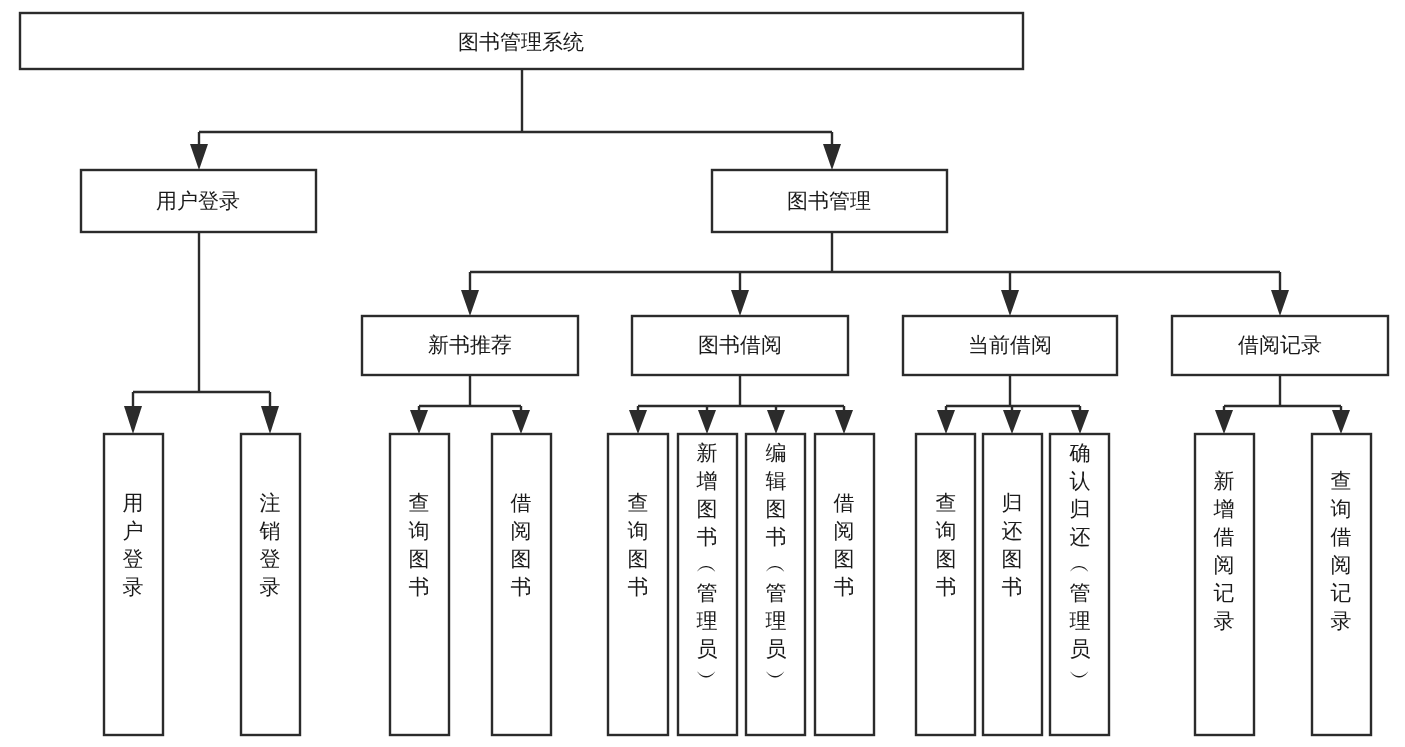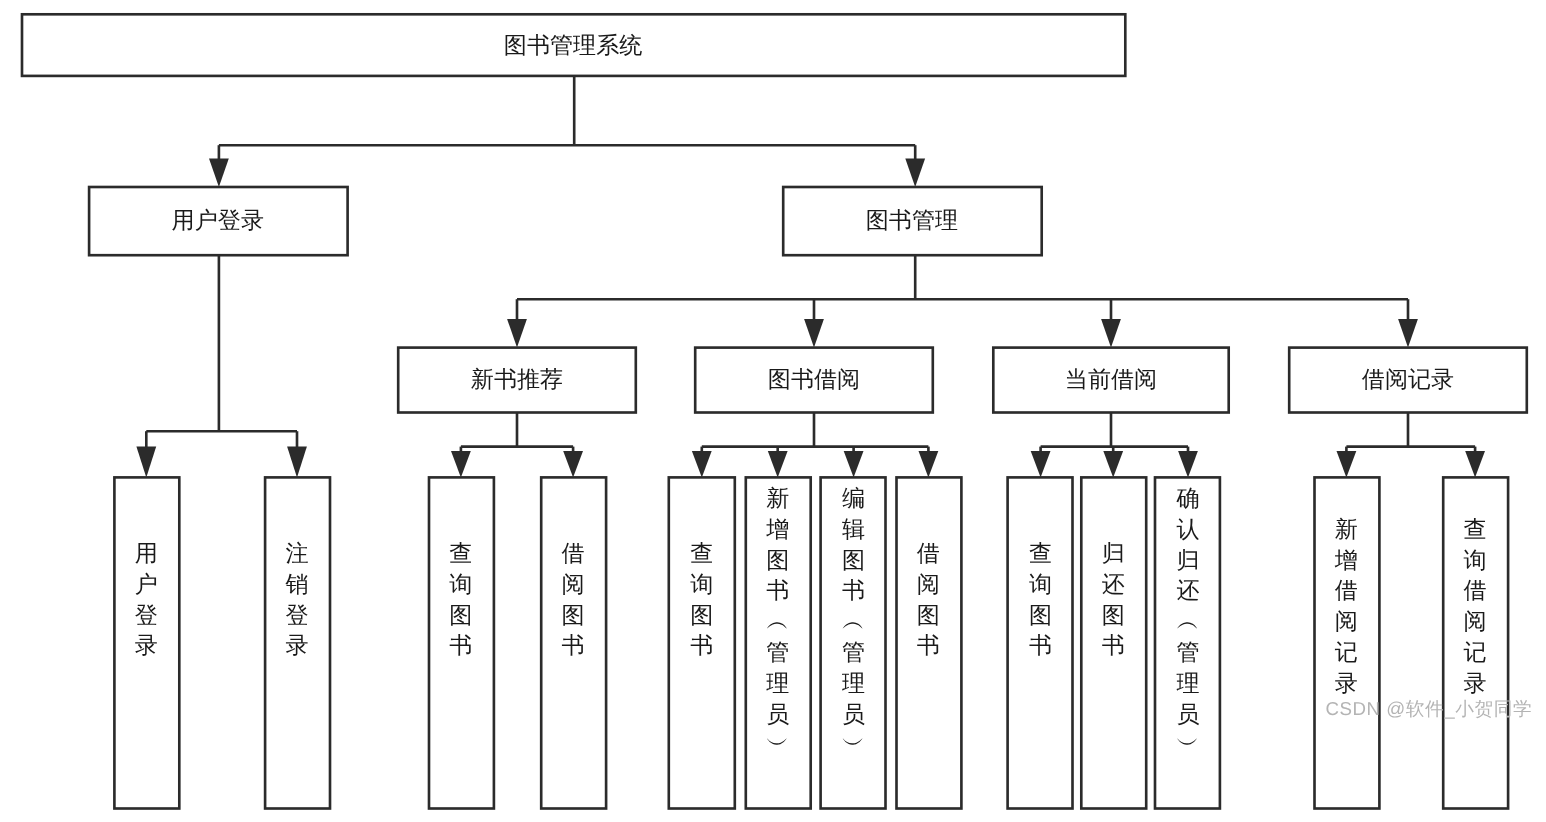--- a/index.html
+++ b/index.html
@@ -231,14 +231,13 @@
       <text class="node-label-v" x="1224" y="488"><tspan x="1224" dy="0">新</tspan><tspan x="1224" dy="28">增</tspan><tspan x="1224" dy="28">借</tspan><tspan x="1224" dy="28">阅</tspan><tspan x="1224" dy="28">记</tspan><tspan x="1224" dy="28">录</tspan></text>
     </g>
 
     <g>
       <rect class="node-box" x="1312" y="434" width="59" height="301"></rect>
       <text class="node-label-v" x="1341" y="488"><tspan x="1341" dy="0">查</tspan><tspan x="1341" dy="28">询</tspan><tspan x="1341" dy="28">借</tspan><tspan x="1341" dy="28">阅</tspan><tspan x="1341" dy="28">记</tspan><tspan x="1341" dy="28">录</tspan></text>
     </g>
 
   </svg>
 
-  <div class="watermark-text">CSDN @软件_小贺同学</div>
 </div>
 
 </body></html>

